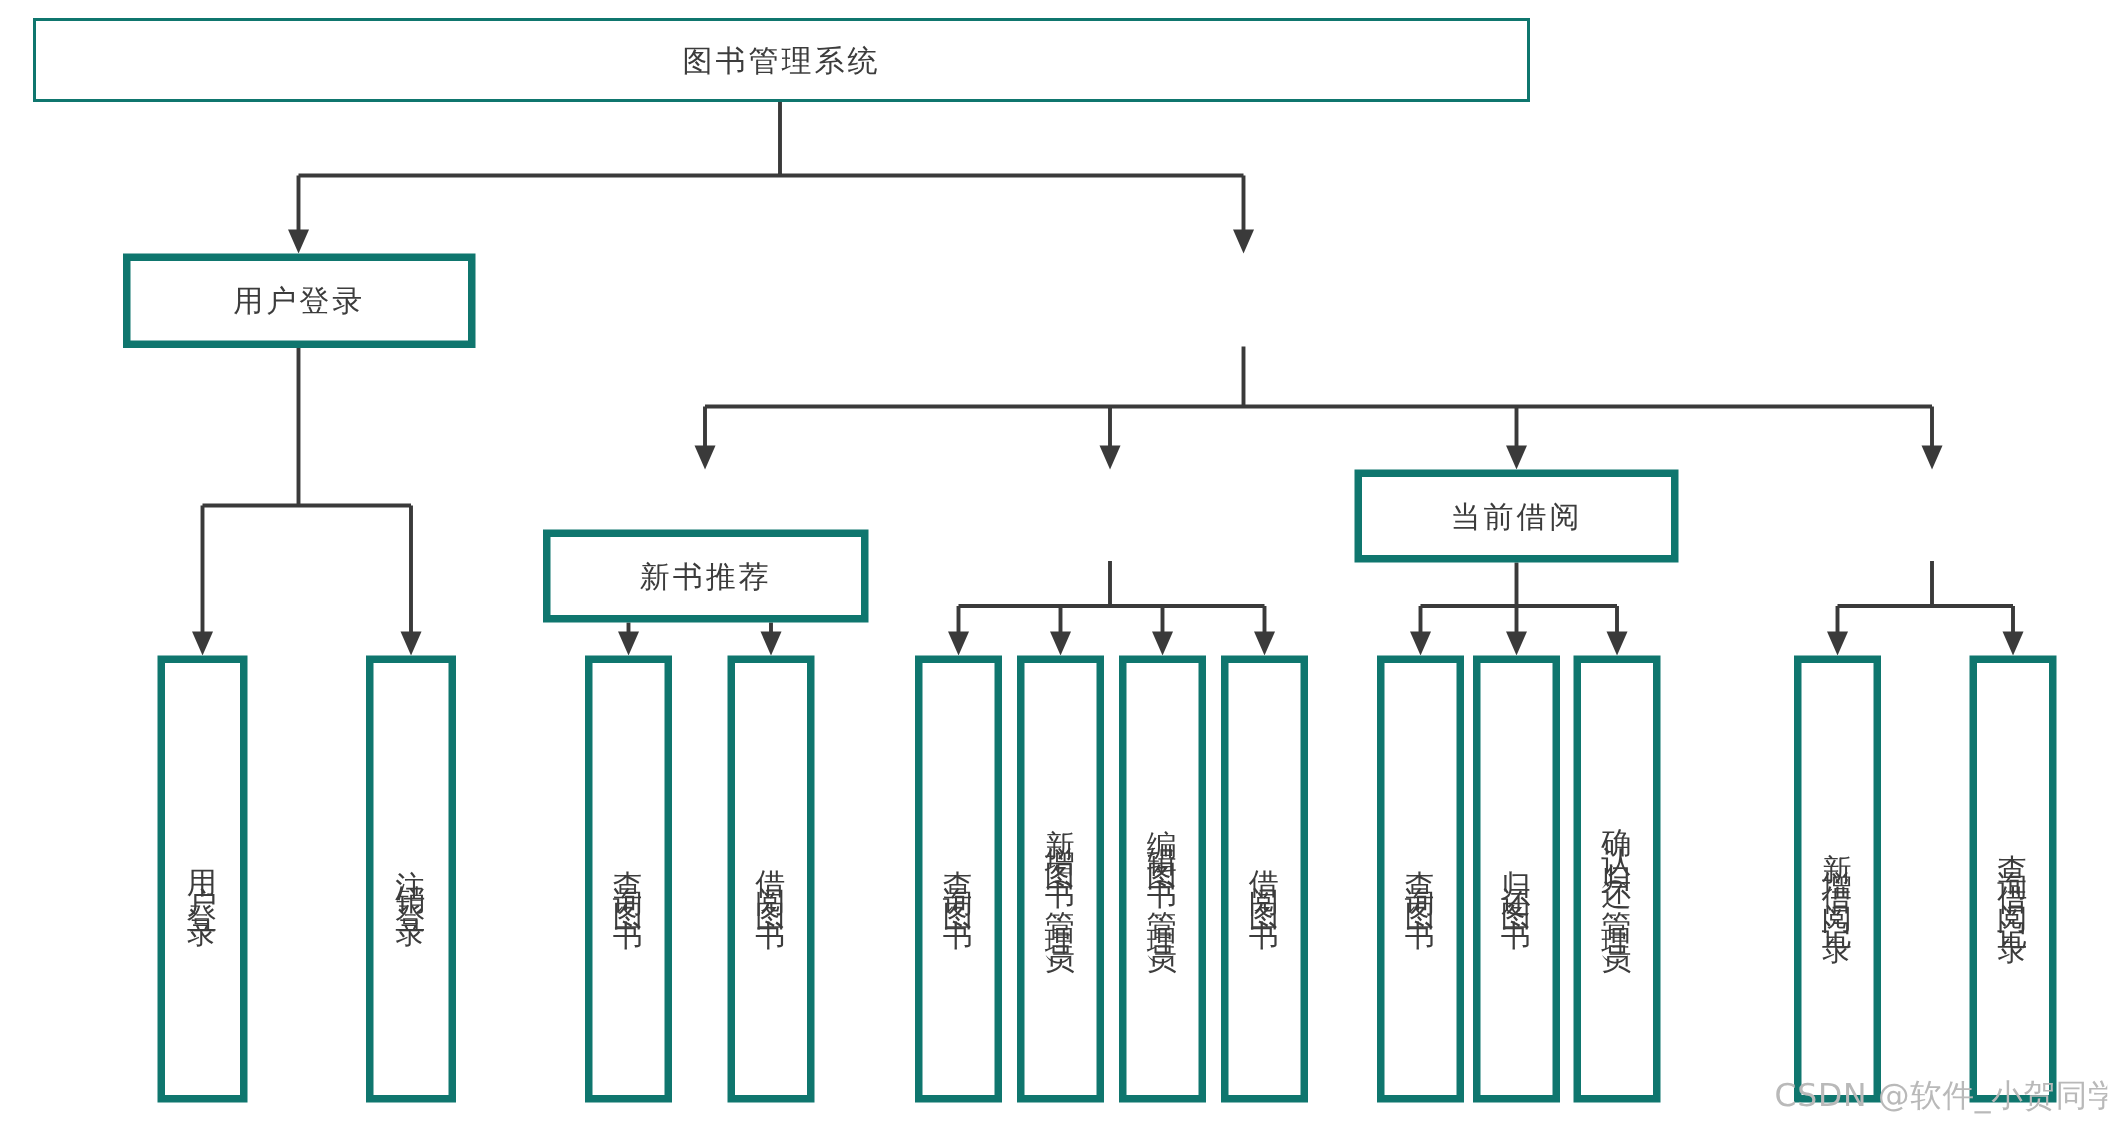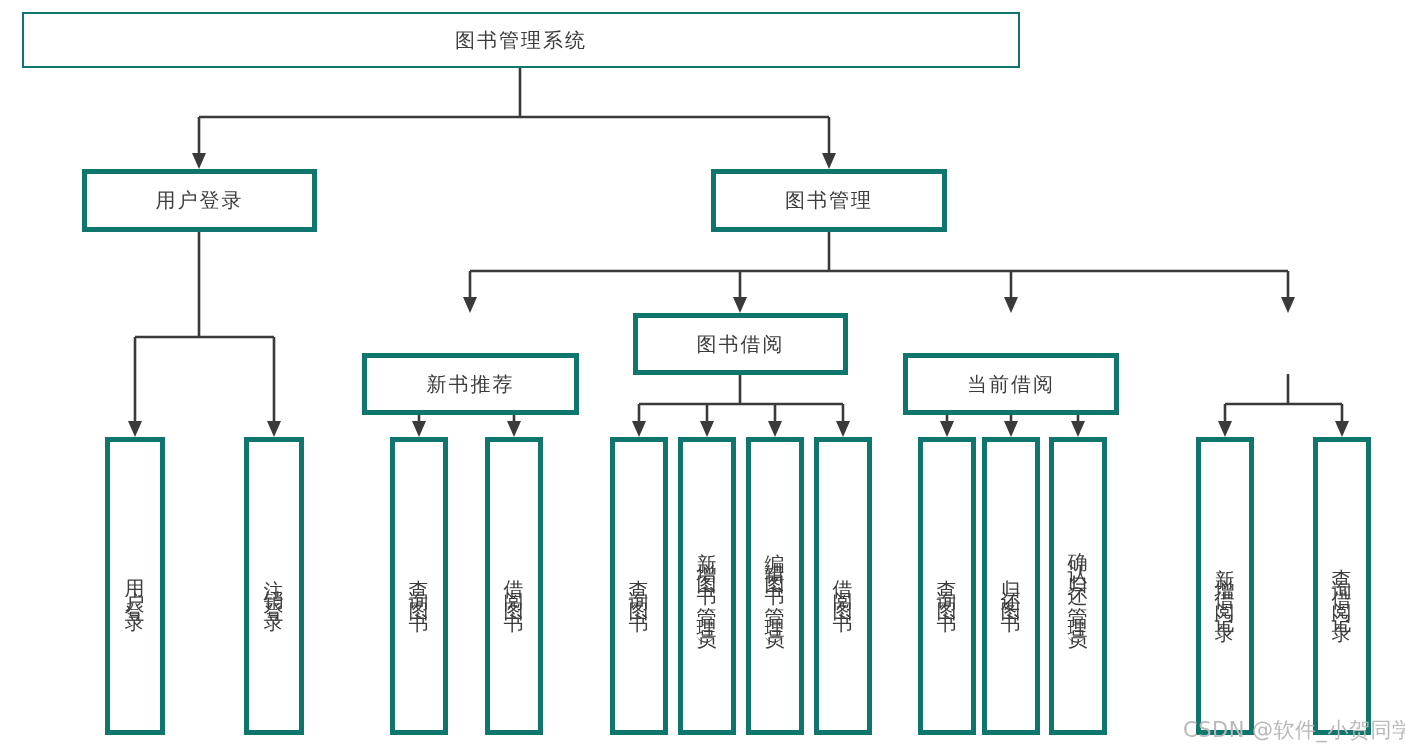--- a/index.html
+++ b/index.html
@@ -30,21 +30,21 @@
     letter-spacing: 2px;
     color: #3c3c3c;
     z-index: 2;
   }
   
   .root-box  { left: 22px;  top: 12px;  width: 998px; height: 56px; border-width: 2.5px; }
   .n-user    { left: 82px;  top: 169px; width: 235px; height: 63px; }
   .n-bookm   { left: 711px; top: 169px; width: 236px; height: 63px; }
   .g0 { left: 362px;  top: 313px; width: 217px; height: 62px; margin-top: 40px; }
   .g1 { left: 633px;  top: 313px; width: 215px; height: 62px; }
-  .g2 { left: 903px;  top: 313px; width: 216px; height: 62px; margin-top: 40px; }
+  .g2 { left: 903px;  top: 313px; width: 216px; height: 62px; }
   .g3 { left: 1180px; top: 313px; width: 217px; height: 62px; }
   
   .leaf { top: 437px; height: 298px; }
   .leaf > span {
     writing-mode: vertical-lr;
     text-orientation: mixed;
     letter-spacing: 11px;
     font-size: 20px;
     line-height: 1;
     white-space: nowrap;
@@ -118,29 +118,23 @@
     </g>
   </svg>
 
   <div class="node root-box">
     <span>图书管理系统</span>
   </div>
 
   <div class="node n-user">
     <span>用户登录</span>
   </div>
-  <div class="node n-bookm">
-    <span>图书管理</span>
-  </div>
 
   <div class="node g0">
     <span>新书推荐</span>
-  </div>
-  <div class="node g1">
-    <span>图书借阅</span>
   </div>
   <div class="node g2">
     <span>当前借阅</span>
   </div>
 
   <div class="node leaf u1">
     <span>用户登录</span>
   </div>
   <div class="node leaf u2">
     <span>注销登录</span>

